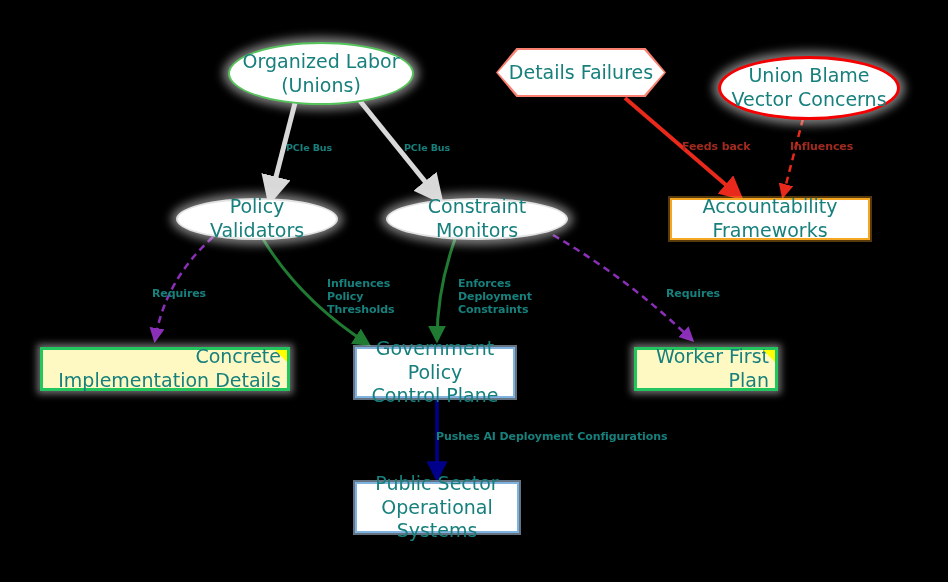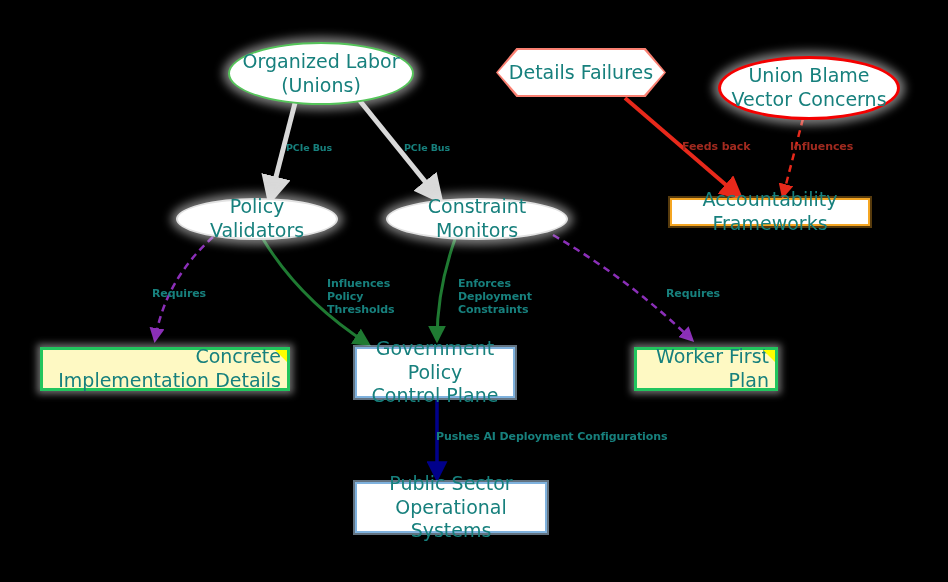--- a/index.html
+++ b/index.html
@@ -180,40 +180,40 @@
   </div>
 
   <div class="node ellipse grey-ring" style="left:176px; top:198px; width:162px; height:42px;">
     <span class="nlabel">Policy Validators</span>
   </div>
 
   <div class="node ellipse grey-ring" style="left:386px; top:198px; width:182px; height:42px;">
     <span class="nlabel">Constraint Monitors</span>
   </div>
 
-  <div class="node rect orange" style="left:670px; top:198px; width:200px; height:28px;">
+  <div class="node rect orange" style="left:670px; top:198px; width:200px; height:42px;">
     <span class="nlabel">Accountability Frameworks</span>
   </div>
 
   <div class="node note" style="left:40px; top:347px; width:250px; height:44px;">
     <span class="fold"></span>
     <span class="nlabel">Concrete Implementation Details</span>
   </div>
 
   <div class="node rect" style="left:355px; top:347px; width:160px; height:51px;">
     <span class="nlabel">Government Policy
 Control Plane</span>
   </div>
 
   <div class="node note" style="left:634px; top:347px; width:144px; height:44px;">
     <span class="fold"></span>
     <span class="nlabel">Worker First Plan</span>
   </div>
 
-  <div class="node rect" style="left:355px; top:482px; width:192px; height:51px;">
+  <div class="node rect" style="left:355px; top:482px; width:164px; height:51px;">
     <span class="nlabel">Public Sector
 Operational Systems</span>
   </div>
 
   <div class="edge-label tiny" style="left:286px; top:142px; width:56px;">PCIe Bus</div>
 
   <div class="edge-label tiny" style="left:404px; top:142px; width:56px;">PCIe Bus</div>
 
   <div class="edge-label red" style="left:682px; top:140px; width:84px;">Feeds back</div>
 

